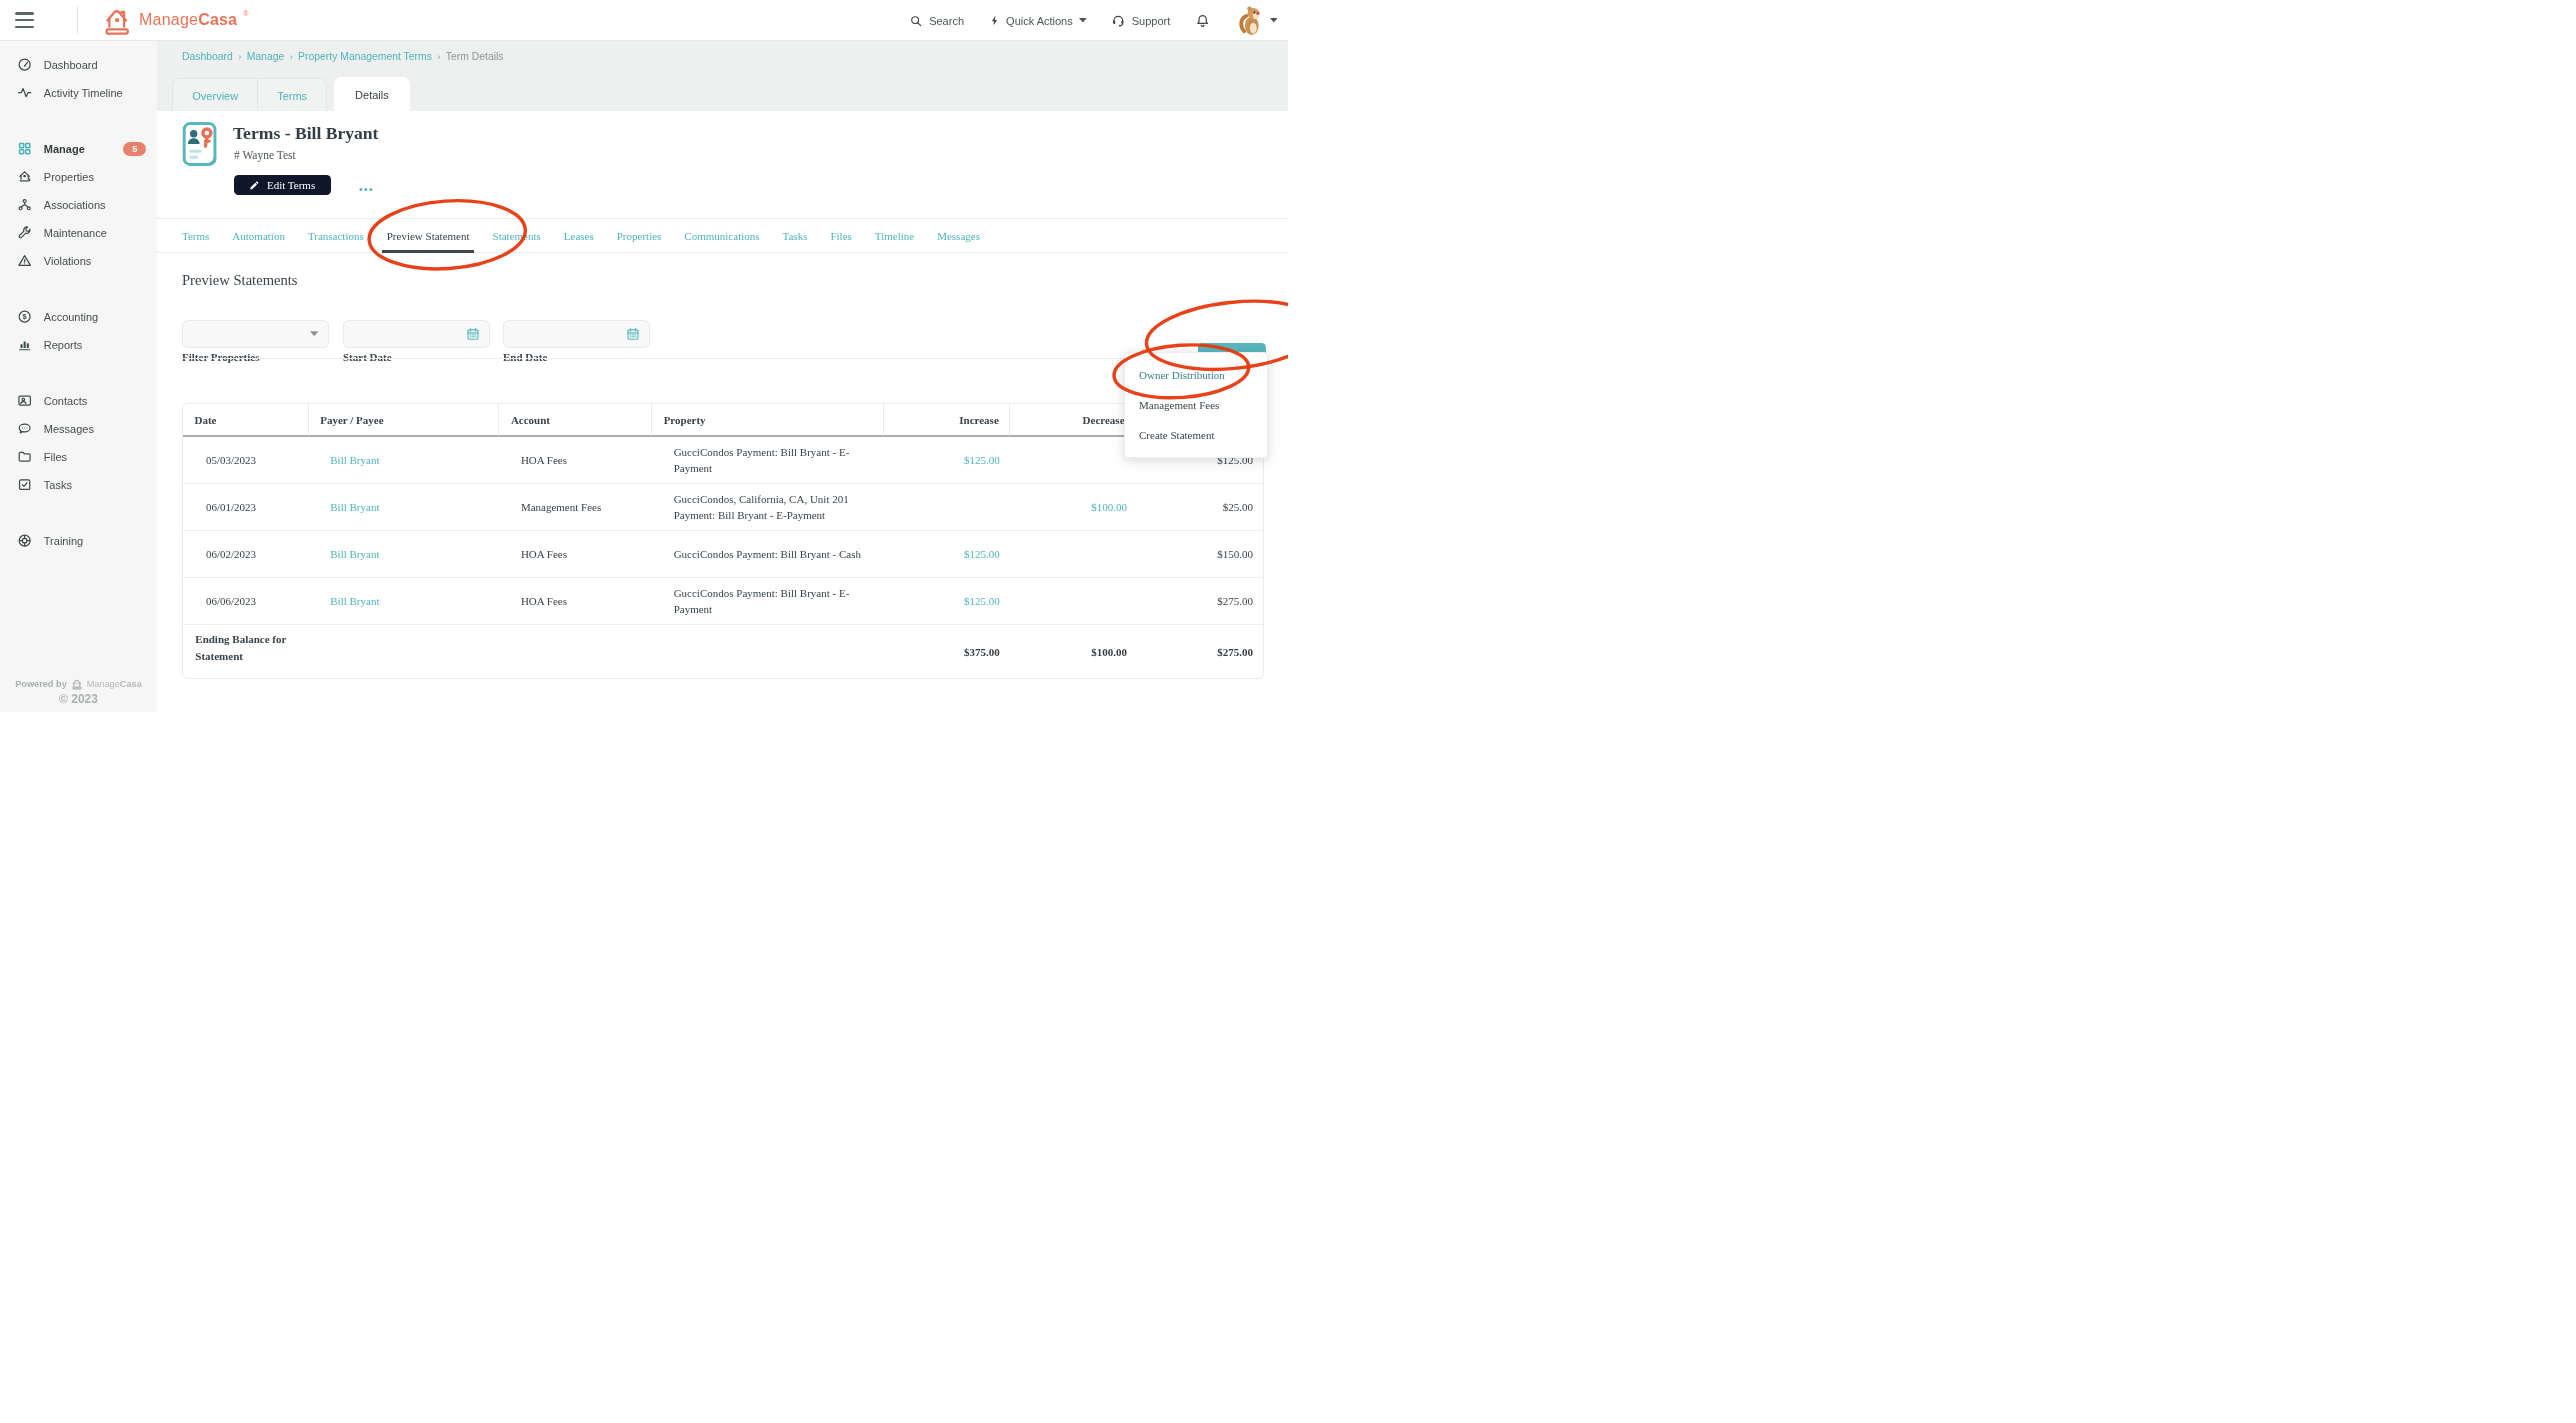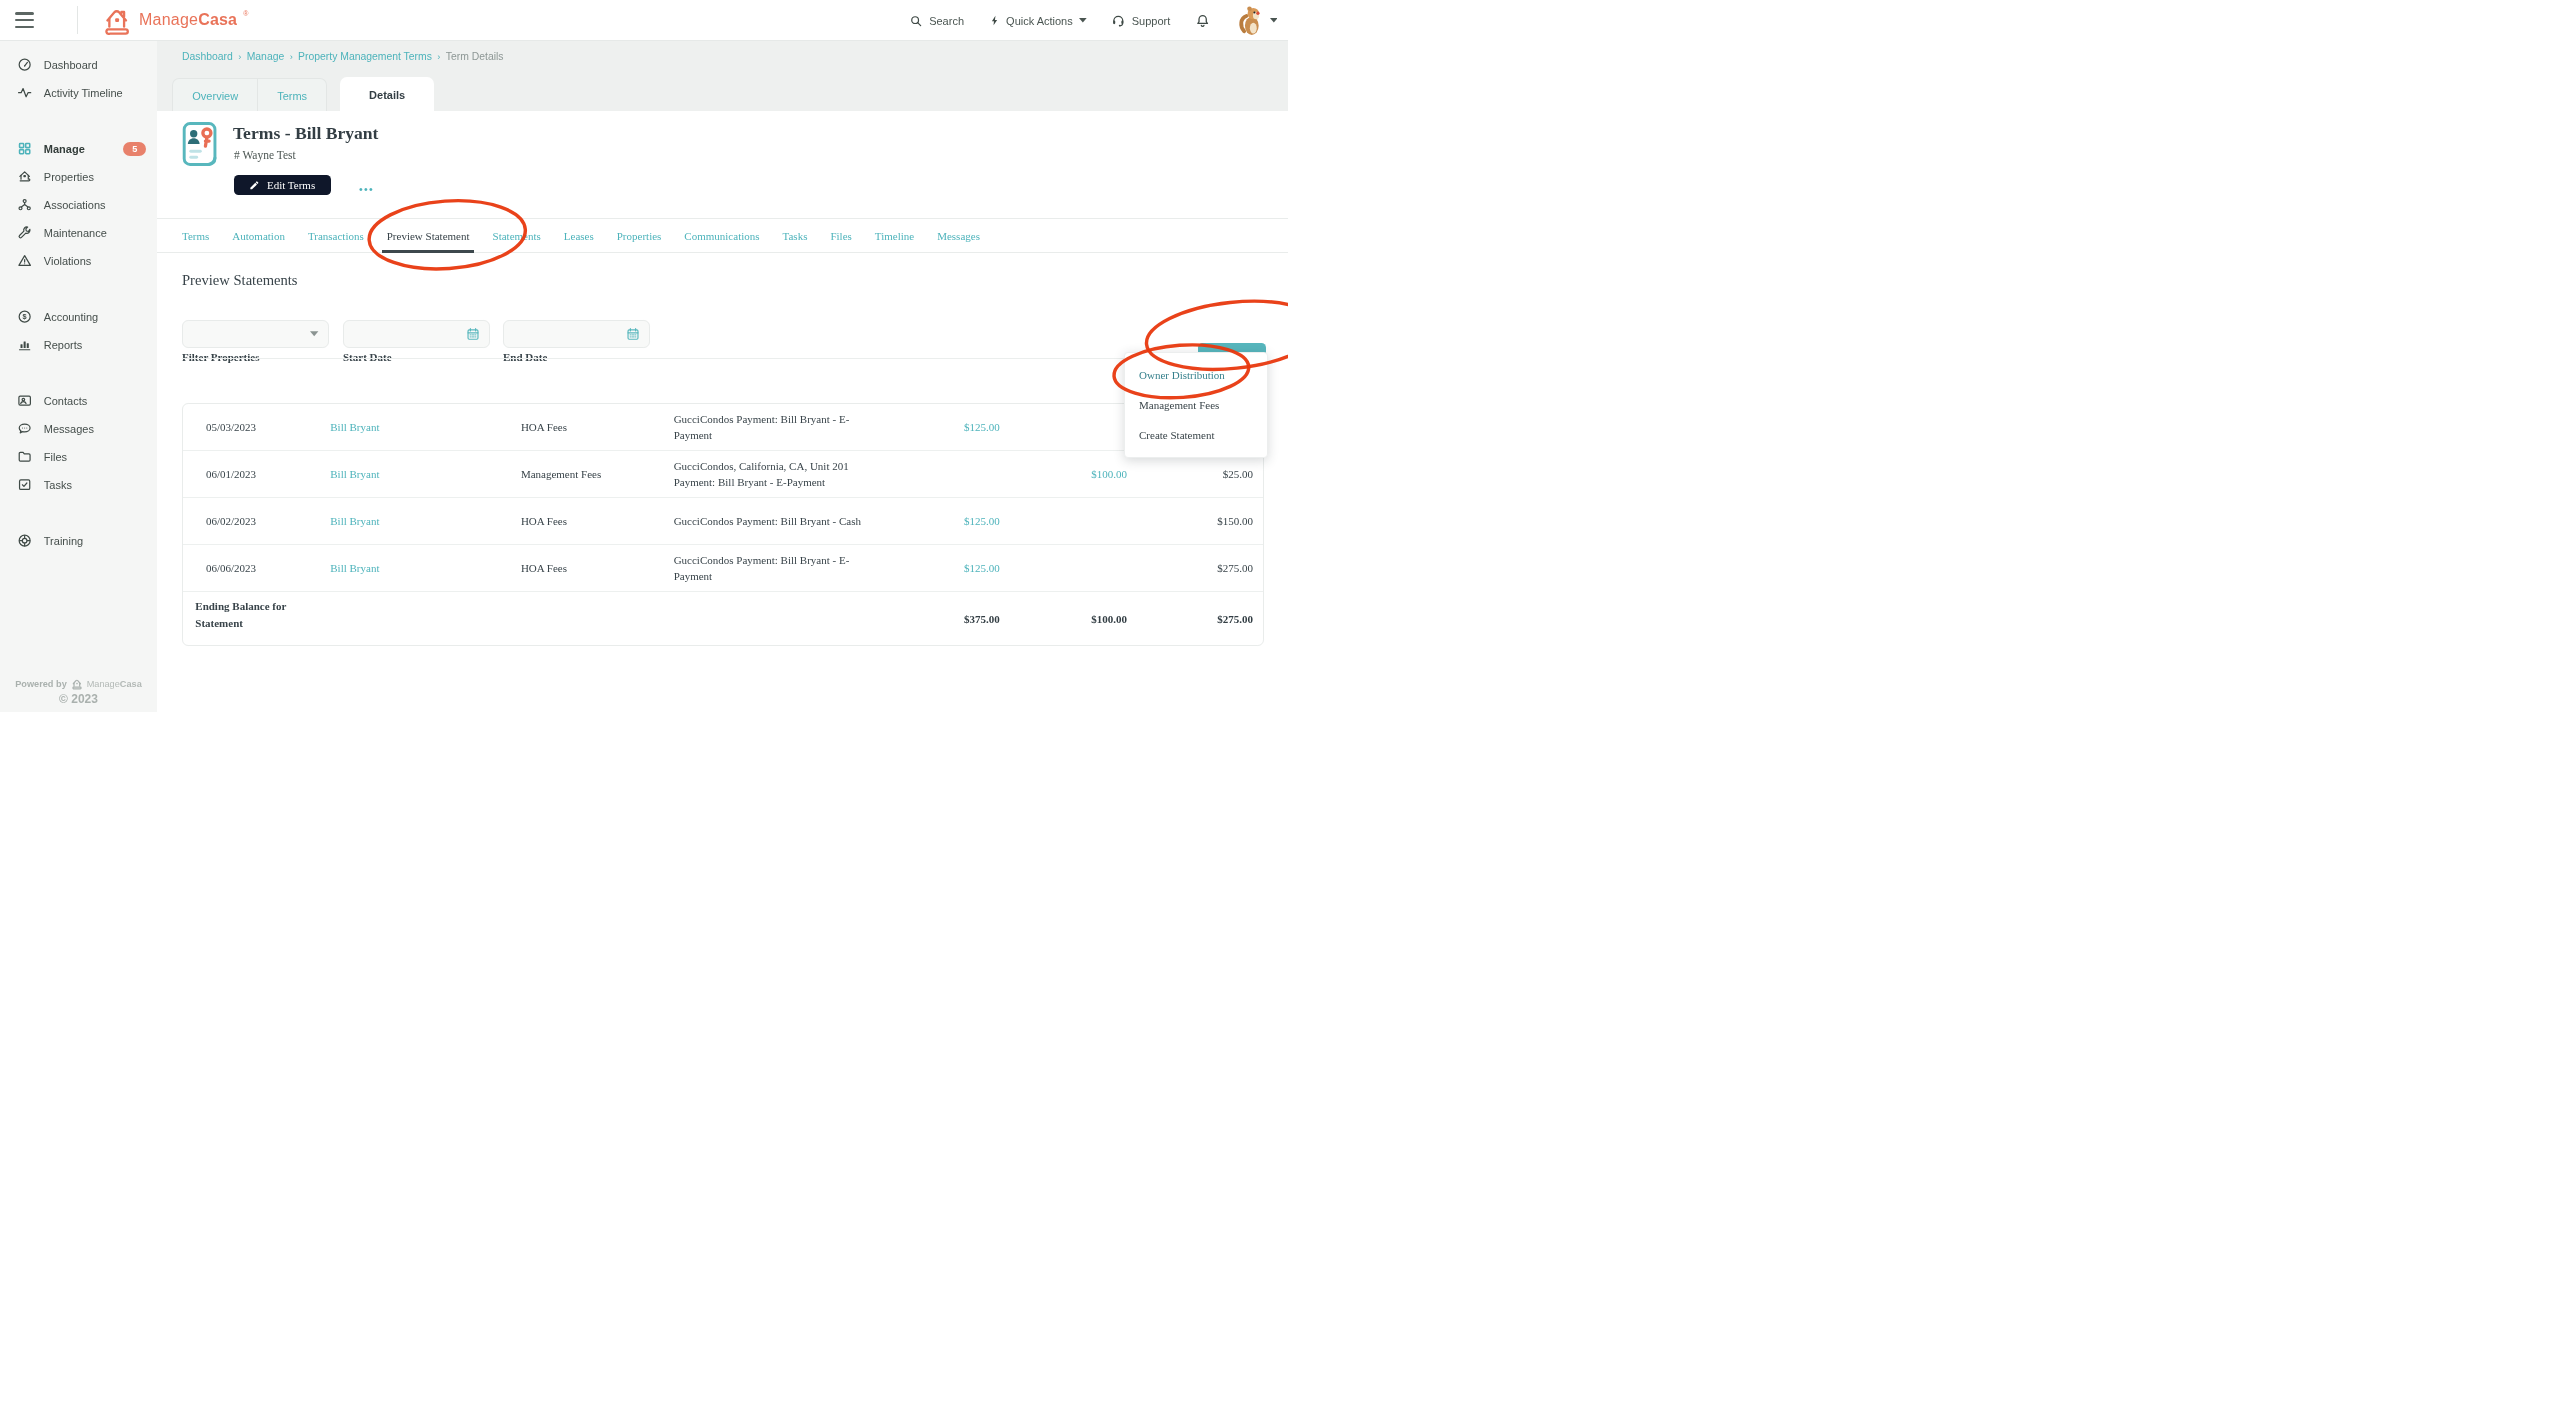--- a/index.html
+++ b/index.html
@@ -42,21 +42,21 @@
   
   .strip { position:absolute; left:157px; top:41px; right:0; height:71px; background:#eef0ef; }
   .breadcrumb { position:absolute; left:25px; top:10px; font-size:10.4px; display:flex; gap:5.4px; align-items:center; }
   .crumb { color:#4db3bb; cursor:pointer; }
   .crumb-sep { color:#4db3bb; font-size:9.2px; }
   .crumb.current { color:#8d9795; cursor:default; }
   .maintabs { position:absolute; left:15.3px; bottom:0; display:flex; align-items:flex-end; }
   .tabgroup { display:flex; background:#f0f3f2; border:0.8px solid #e3e6e5; border-bottom:none; border-radius:7px 7px 0 0; overflow:hidden; }
   .mtab { height:33px; padding:0 19px; display:flex; align-items:center; font-size:11px; color:#4db3bb; cursor:pointer; }
   .mtab + .mtab { border-left:0.8px solid #e3e6e5; }
-  .mtab.active-tab { background:#fff; height:35px; border-radius:7px 7px 0 0; color:#333e44; font-weight:700; padding:0 29px; margin-left:13px; }
+  .mtab.active-tab { background:#fff; height:35px; border-radius:7px 7px 0 0; color:#333e44; font-weight:400; padding:0 21px; margin-left:7px; }
 
   
   .main { position:absolute; left:157px; top:111px; right:0; bottom:0; background:#fff;font-family:Liberation Serif, serif; }
   .doc-icon { position:absolute; left:25px; top:10px; }
   .page-title { position:absolute; left:76px; top:12.3px; font-size:17.6px; font-weight:700; color:#333e44; }
   .page-subtitle { position:absolute; left:77px; top:38px; font-size:11.5px; color:#4c5653; }
   .edit-btn { position:absolute; left:77px; top:64px; height:20px; padding:0 15.3px; border-radius:4.6px; background:#0f172a; color:#fff; font-size:11px; font-weight:500; display:flex; align-items:center; gap:7px; cursor:pointer; border:none; font-family:inherit; }
   .more-btn { position:absolute; left:192px; top:64px; height:28px; width:35px; display:flex; align-items:center; justify-content:center; color:#4db3bb; font-size:10.7px; letter-spacing:1.2px; font-weight:700; cursor:pointer; }
 
   .subtabs { position:absolute; left:0; right:0; top:107px; height:35px; border-top:0.8px solid #e9eceb; border-bottom:0.8px solid #e9eceb; display:flex; align-items:center; padding-left:25px; gap:23px; font-size:11px; }
@@ -449,20 +449,29 @@
   <button class="apply-btn">
     <span>Apply</span>
     <svg class="caret" width="7.7" height="4.6" viewBox="0 0 10 6">
         <polygon points="0,0 10,0 5,6" fill="#ffffff"></polygon>
       </svg>
   </button>
 
   <div class="hr"></div>
 
   <div class="ptable">
+    <div class="trow thead">
+      <div class="th c0">Date</div>
+      <div class="th c1">Payer / Payee</div>
+      <div class="th c2">Account</div>
+      <div class="th c3">Property</div>
+      <div class="th c4 right">Increase</div>
+      <div class="th c5 right">Decrease</div>
+      <div class="th c6 right last"></div>
+    </div>
 
 
     <div class="trow drow">
       <div class="cell c0 date">05/03/2023</div>
       <div class="cell c1">
           <span class="payer">Bill Bryant</span>
         </div>
       <div class="cell c2 account">HOA Fees</div>
       <div class="cell c3 property">GucciCondos Payment: Bill Bryant - E-Payment</div>
       <div class="cell c4 amt inc">$125.00</div>

